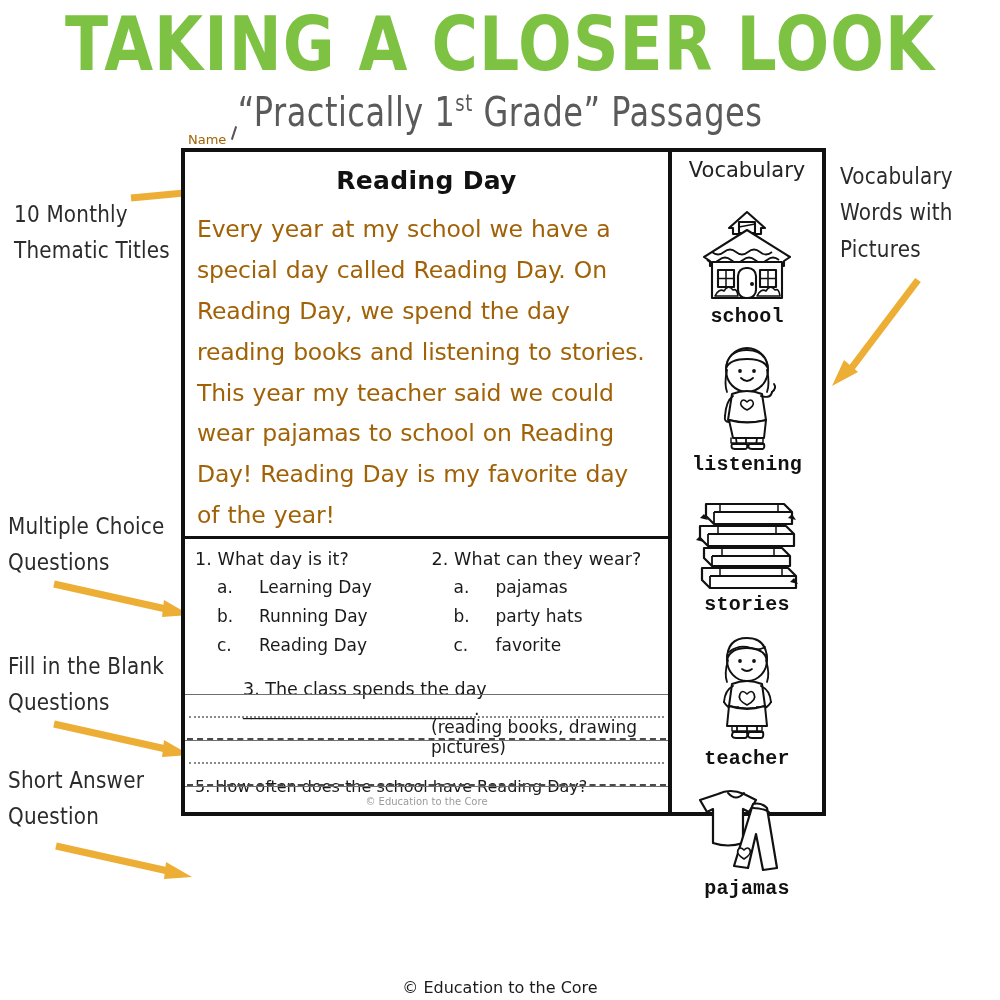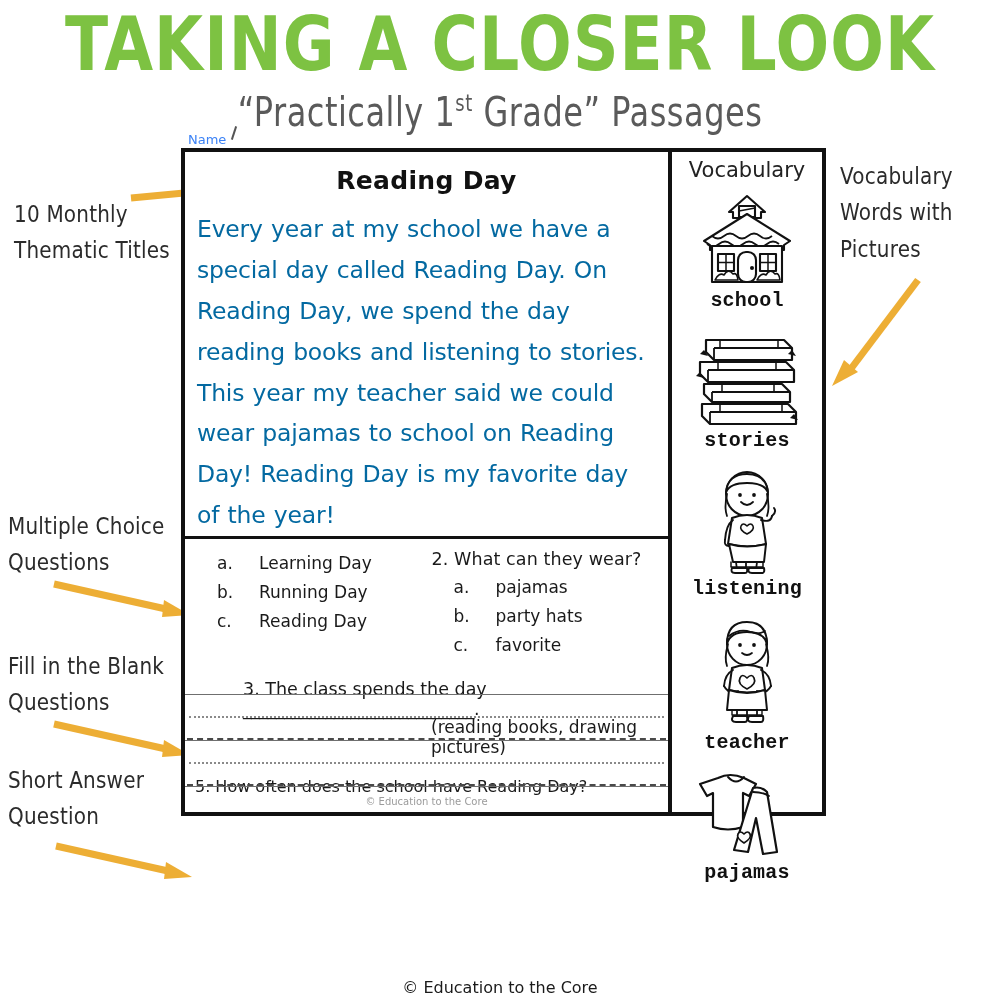--- a/index.html
+++ b/index.html
@@ -49,21 +49,21 @@
     transform: scaleY(1.12);
     transform-origin: left top;
   }
   .callout.right { transform-origin: left top; }
   .arrow { position: absolute; }
 
   
   .name-lbl {
     position: absolute; left: 188px; top: 132px;
     font-family: "DejaVu Sans", sans-serif;
-    font-size: 13px; color: #3b82f6;
+    font-size: 13px; color: #a16207;
   }
   .name-tick {
     position: absolute; left: 233px; top: 126px;
     width: 2px; height: 14px; background: #555;
     transform: rotate(18deg);
   }
 
   .page {
     position: absolute;
     left: 181px; top: 148px;
@@ -99,21 +99,21 @@
     font-weight: 700;
     font-size: 25px;
     color: #111;
     letter-spacing: 0.3px;
     margin-bottom: 14px;
   }
   .passage-body {
     font-family: "DejaVu Sans", sans-serif;
     font-size: 23.5px;
     line-height: 1.74;
-    color: #0369a1;
+    color: #a16207;
     letter-spacing: -0.2px;
     word-spacing: 1px;
     text-align: left;
   }
 
   
   .questions-box {
     flex: 1;
     padding: 10px 10px 0 10px;
     font-family: "DejaVu Sans", sans-serif;
@@ -176,21 +176,21 @@
     font-size: 10px;
     color: #9b9b9b;
     font-family: "DejaVu Sans", sans-serif;
   }
 
   
   .vocab-head {
     font-family: "DejaVu Sans", sans-serif;
     font-size: 21px;
     color: #222;
-    margin-bottom: 2px;
+    margin-bottom: 18px;
   }
   .vocab-item {
     display: flex; flex-direction: column;
     align-items: center;
     justify-content: flex-end;
   }
   .vocab-word {
     font-family: Liberation Mono, monospace;
     font-weight: 700;
     font-size: 20px;
@@ -257,20 +257,22 @@
       <div class="passage-box">
         <div class="passage-title">Reading Day</div>
         <div class="passage-body">Every year at my school we have a special day called Reading Day.  On Reading Day, we spend the day reading books and listening to stories.  This year my teacher said we could wear pajamas to school on Reading Day!  Reading Day is my favorite day of the year!</div>
       </div>
 
       <div class="questions-box">
 
         <div class="mc-row">
 
           <div class="mc-col">
+            <div class="q-stem"><span>1.</span>
+              <span>What day is it?</span></div>
             <ul class="choices">
               <li class="choice">
                 <span class="ltr">a.</span>
                 <span>Learning Day</span>
               </li>
               <li class="choice">
                 <span class="ltr">b.</span>
                 <span>Running Day</span>
               </li>
               <li class="choice">
@@ -343,44 +345,20 @@
             <circle cx="64" cy="84" r="2" fill="#111" stroke="none"></circle>
             <rect x="30" y="70" width="16" height="17" fill="#fff"></rect>
             <path d="M38 70 L38 87 M30 78.5 L46 78.5" stroke-width="1.5"></path>
             <rect x="72" y="70" width="16" height="17" fill="#fff"></rect>
             <path d="M80 70 L80 87 M72 78.5 L88 78.5" stroke-width="1.5"></path>
             <path d="M27 96 q4 -8 9 -5 q4 -7 9 -1 q4 -2 5 6 Z" fill="#fff" stroke-width="1.6"></path>
             <path d="M69 96 q4 -8 9 -5 q4 -7 9 -1 q4 -2 5 6 Z" fill="#fff" stroke-width="1.6"></path>
           </g>
         </svg>
         <div class="vocab-word">school</div>
-      </div>
-
-      <div class="vocab-item" style="margin-top:16px;">
-        <svg class="vocab-art" width="118" height="100" viewBox="0 0 118 100">
-          <g fill="#fff" stroke="#111" stroke-width="2.2" stroke-linejoin="round">
-            <path d="M18 12 L96 12 L104 20 L104 32 L26 32 L18 24 Z"></path>
-            <path d="M26 20 L104 20 M26 20 L26 32" stroke-width="1.8"></path>
-            <path d="M32 12 L32 20 M90 12 L90 20" stroke-width="1.5"></path>
-            <path d="M12 34 L98 34 L106 42 L106 54 L20 54 L12 46 Z"></path>
-            <path d="M20 42 L106 42 M20 42 L20 54" stroke-width="1.8"></path>
-            <path d="M30 34 L30 42 M88 34 L88 42" stroke-width="1.5"></path>
-            <path d="M16 56 L94 56 L102 64 L102 74 L24 74 L16 66 Z"></path>
-            <path d="M24 64 L102 64 M24 64 L24 74" stroke-width="1.8"></path>
-            <path d="M34 56 L34 64 M86 56 L86 64" stroke-width="1.5"></path>
-            <path d="M14 76 L100 76 L108 84 L108 96 L22 96 L14 88 Z"></path>
-            <path d="M22 84 L108 84 M22 84 L22 96" stroke-width="1.8"></path>
-            <path d="M32 76 L32 84 M94 76 L94 84" stroke-width="1.5"></path>
-            <path d="M12 26 L16 22 L20 28 Z" fill="#111" stroke="none"></path>
-            <path d="M8 48 L12 44 L16 50 Z" fill="#111" stroke="none"></path>
-            <path d="M100 26 L104 22 L108 28 Z" fill="#111" stroke="none"></path>
-            <path d="M102 90 L106 86 L110 92 Z" fill="#111" stroke="none"></path>
-          </g>
-        </svg>
-        <div class="vocab-word">stories</div>
       </div>
 
       <div class="vocab-item" style="margin-top:16px;">
         <svg class="vocab-art" width="96" height="108" viewBox="0 0 96 108">
           <g fill="#fff" stroke="#111" stroke-width="2" stroke-linejoin="round" stroke-linecap="round">
             <ellipse cx="48" cy="26" rx="21" ry="22"></ellipse>
             <path d="M27 24 q2 -18 21 -18 q19 0 21 18 q-4 -9 -21 -9 q-17 0 -21 9 Z"></path>
             <path d="M28 26 q-3 14 0 22" stroke-width="1.8" fill="none"></path>
             <path d="M68 26 q3 14 0 22" stroke-width="1.8" fill="none"></path>
             <circle cx="41" cy="27" r="1.9" fill="#111" stroke="none"></circle>
@@ -392,20 +370,44 @@
             <path d="M73 48 q5 -4 2 -8" fill="none" stroke-width="1.9"></path>
             <path d="M48 58 q-4 -4 -6 0 q-2 4 6 8 q8 -4 6 -8 q-2 -4 -6 0 Z" stroke-width="1.6"></path>
             <path d="M30 76 q18 5 37 0 l-2 18 l-31 0 Z"></path>
             <path d="M37 94 l1 8 M47 94 l0 8 M58 94 l-1 8" fill="none" stroke-width="1.8"></path>
             <path d="M32 94 l0 5 l32 0 l0 -5" fill="none" stroke-width="1.5"></path>
             <path d="M33 100 q-2 5 3 5 l10 0 q3 0 2 -5 Z"></path>
             <path d="M50 100 q-2 5 3 5 l10 0 q3 0 2 -5 Z"></path>
           </g>
         </svg>
         <div class="vocab-word">listening</div>
+      </div>
+
+      <div class="vocab-item" style="margin-top:16px;">
+        <svg class="vocab-art" width="118" height="100" viewBox="0 0 118 100">
+          <g fill="#fff" stroke="#111" stroke-width="2.2" stroke-linejoin="round">
+            <path d="M18 12 L96 12 L104 20 L104 32 L26 32 L18 24 Z"></path>
+            <path d="M26 20 L104 20 M26 20 L26 32" stroke-width="1.8"></path>
+            <path d="M32 12 L32 20 M90 12 L90 20" stroke-width="1.5"></path>
+            <path d="M12 34 L98 34 L106 42 L106 54 L20 54 L12 46 Z"></path>
+            <path d="M20 42 L106 42 M20 42 L20 54" stroke-width="1.8"></path>
+            <path d="M30 34 L30 42 M88 34 L88 42" stroke-width="1.5"></path>
+            <path d="M16 56 L94 56 L102 64 L102 74 L24 74 L16 66 Z"></path>
+            <path d="M24 64 L102 64 M24 64 L24 74" stroke-width="1.8"></path>
+            <path d="M34 56 L34 64 M86 56 L86 64" stroke-width="1.5"></path>
+            <path d="M14 76 L100 76 L108 84 L108 96 L22 96 L14 88 Z"></path>
+            <path d="M22 84 L108 84 M22 84 L22 96" stroke-width="1.8"></path>
+            <path d="M32 76 L32 84 M94 76 L94 84" stroke-width="1.5"></path>
+            <path d="M12 26 L16 22 L20 28 Z" fill="#111" stroke="none"></path>
+            <path d="M8 48 L12 44 L16 50 Z" fill="#111" stroke="none"></path>
+            <path d="M100 26 L104 22 L108 28 Z" fill="#111" stroke="none"></path>
+            <path d="M102 90 L106 86 L110 92 Z" fill="#111" stroke="none"></path>
+          </g>
+        </svg>
+        <div class="vocab-word">stories</div>
       </div>
 
       <div class="vocab-item" style="margin-top:16px;">
         <svg class="vocab-art" width="96" height="114" viewBox="0 0 96 114">
           <g fill="#fff" stroke="#111" stroke-width="2" stroke-linejoin="round" stroke-linecap="round">
             <ellipse cx="48" cy="28" rx="20" ry="21"></ellipse>
             <path d="M28 28 q0 -22 20 -22 q20 0 20 22 q-3 -12 -20 -12 q-17 0 -20 12 Z"></path>
             <path d="M29 28 q-4 14 -1 22" fill="none" stroke-width="1.8"></path>
             <path d="M67 28 q4 14 1 22" fill="none" stroke-width="1.8"></path>
             <path d="M30 20 q10 -8 22 -4 q8 3 14 -1" fill="none" stroke-width="1.7"></path>

